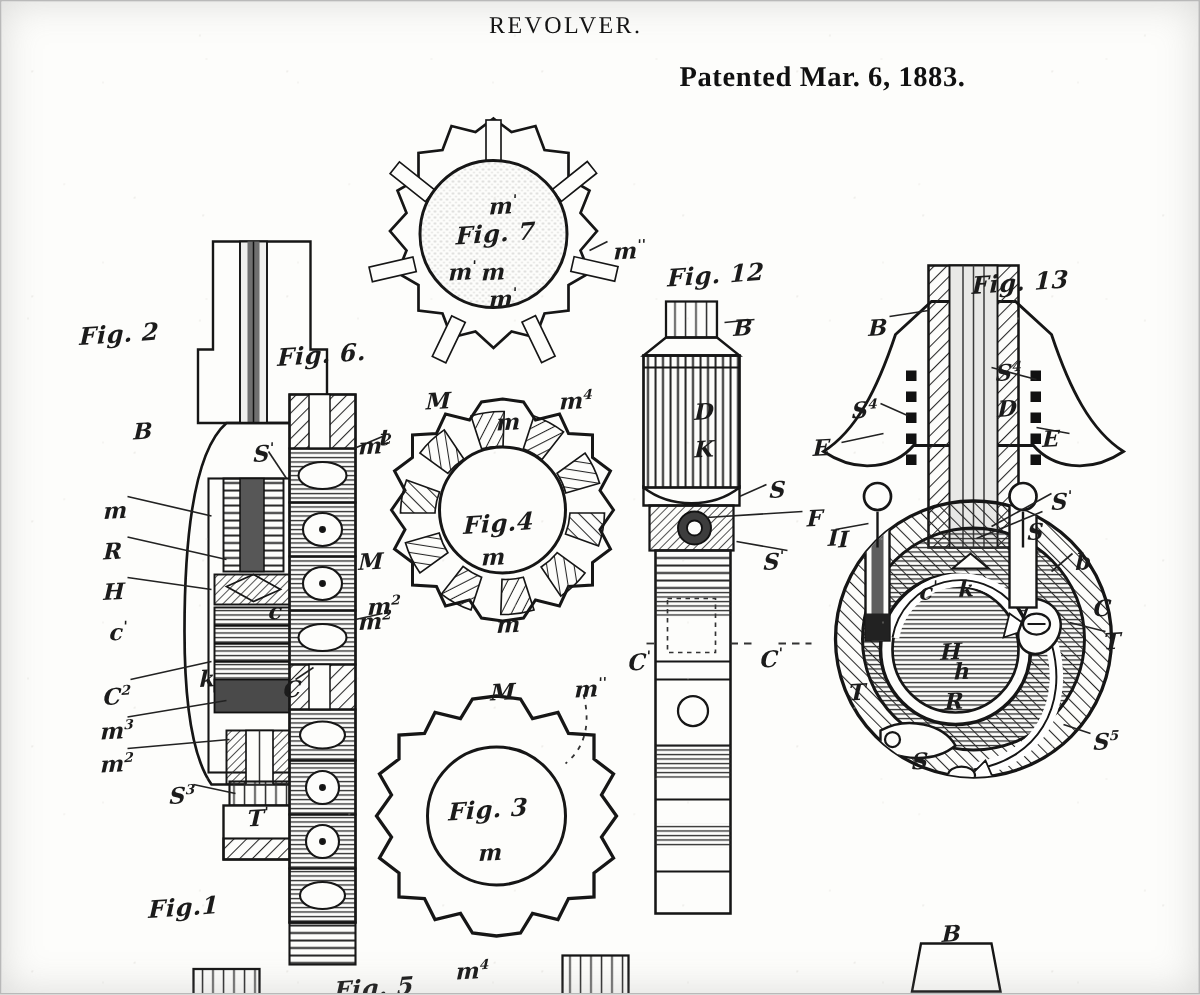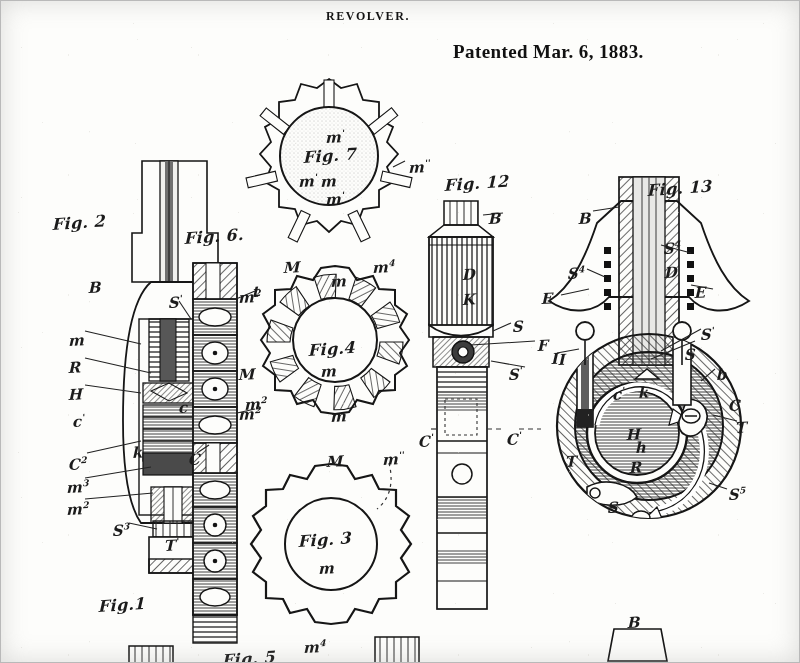--- a/index.html
+++ b/index.html
@@ -22,22 +22,22 @@
       radial-gradient(circle at 22% 58%, #dedcd6 0 .5px, transparent .6px),
       radial-gradient(circle at 91% 24%, #dedcd6 0 .5px, transparent .6px),
       radial-gradient(circle at 8% 88%, #dad8d2 0 .5px, transparent .6px);
     background-size:170px 150px,210px 190px,160px 230px,240px 170px,130px 120px,190px 210px,150px 160px,220px 240px;
   }
   #edgeblur{position:absolute;inset:0;pointer-events:none;
     box-shadow:inset 0 0 26px rgba(140,140,140,.30);}
 
   
   .hdr{position:absolute;color:#111;white-space:nowrap;}
-  .hdr-title{font-family:"Liberation Serif",serif;font-weight:700;
-    letter-spacing:1.6px;font-size:12px;}
+  .hdr-title{font-family:"Liberation Serif",serif;font-weight:400;
+    letter-spacing:1.6px;font-size:16px;}
   .hdr-no,.hdr-date{font-family:"Liberation Serif",serif;font-weight:700;
     font-size:19px;letter-spacing:.4px;}
 
   
   .fig{position:absolute;white-space:nowrap;color:#1b1b1b;
     font-family:"DejaVu Serif",serif;font-style:italic;font-weight:700;
     font-size:16px;letter-spacing:.4px;
     transform-origin:left center;}
   .ref{position:absolute;white-space:nowrap;color:#1b1b1b;
     font-family:"DejaVu Serif",serif;font-style:italic;font-weight:700;

